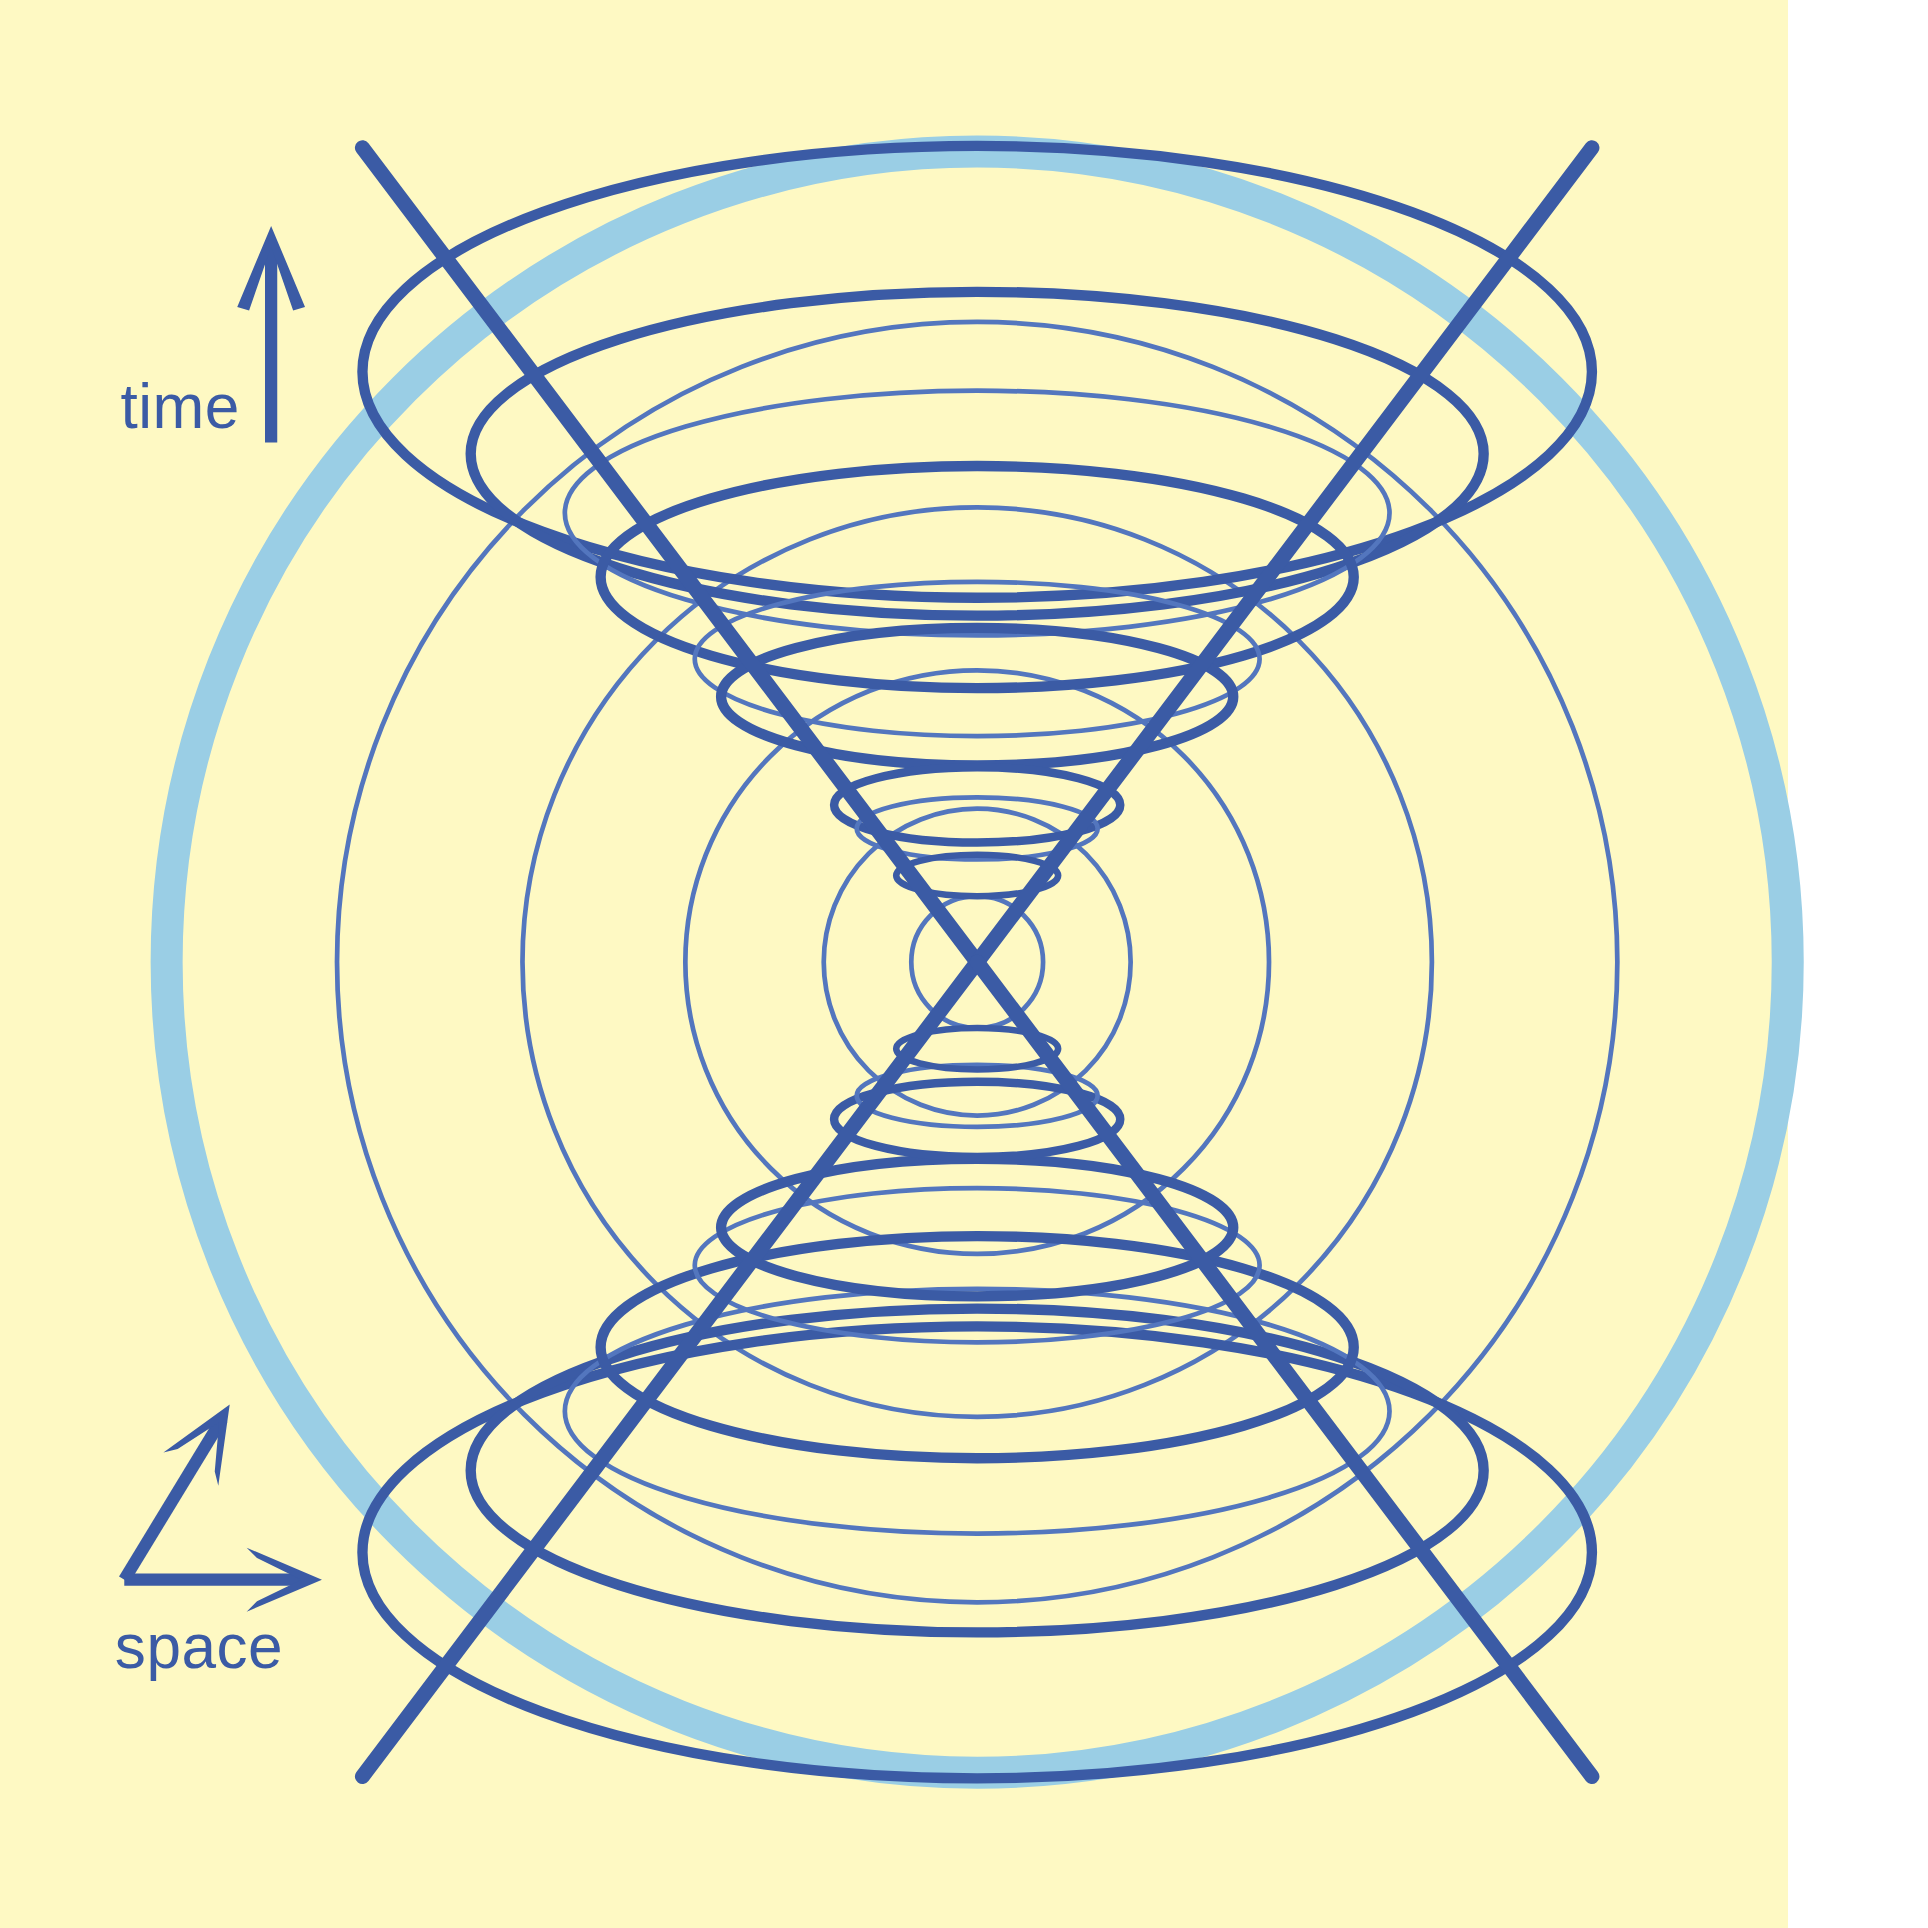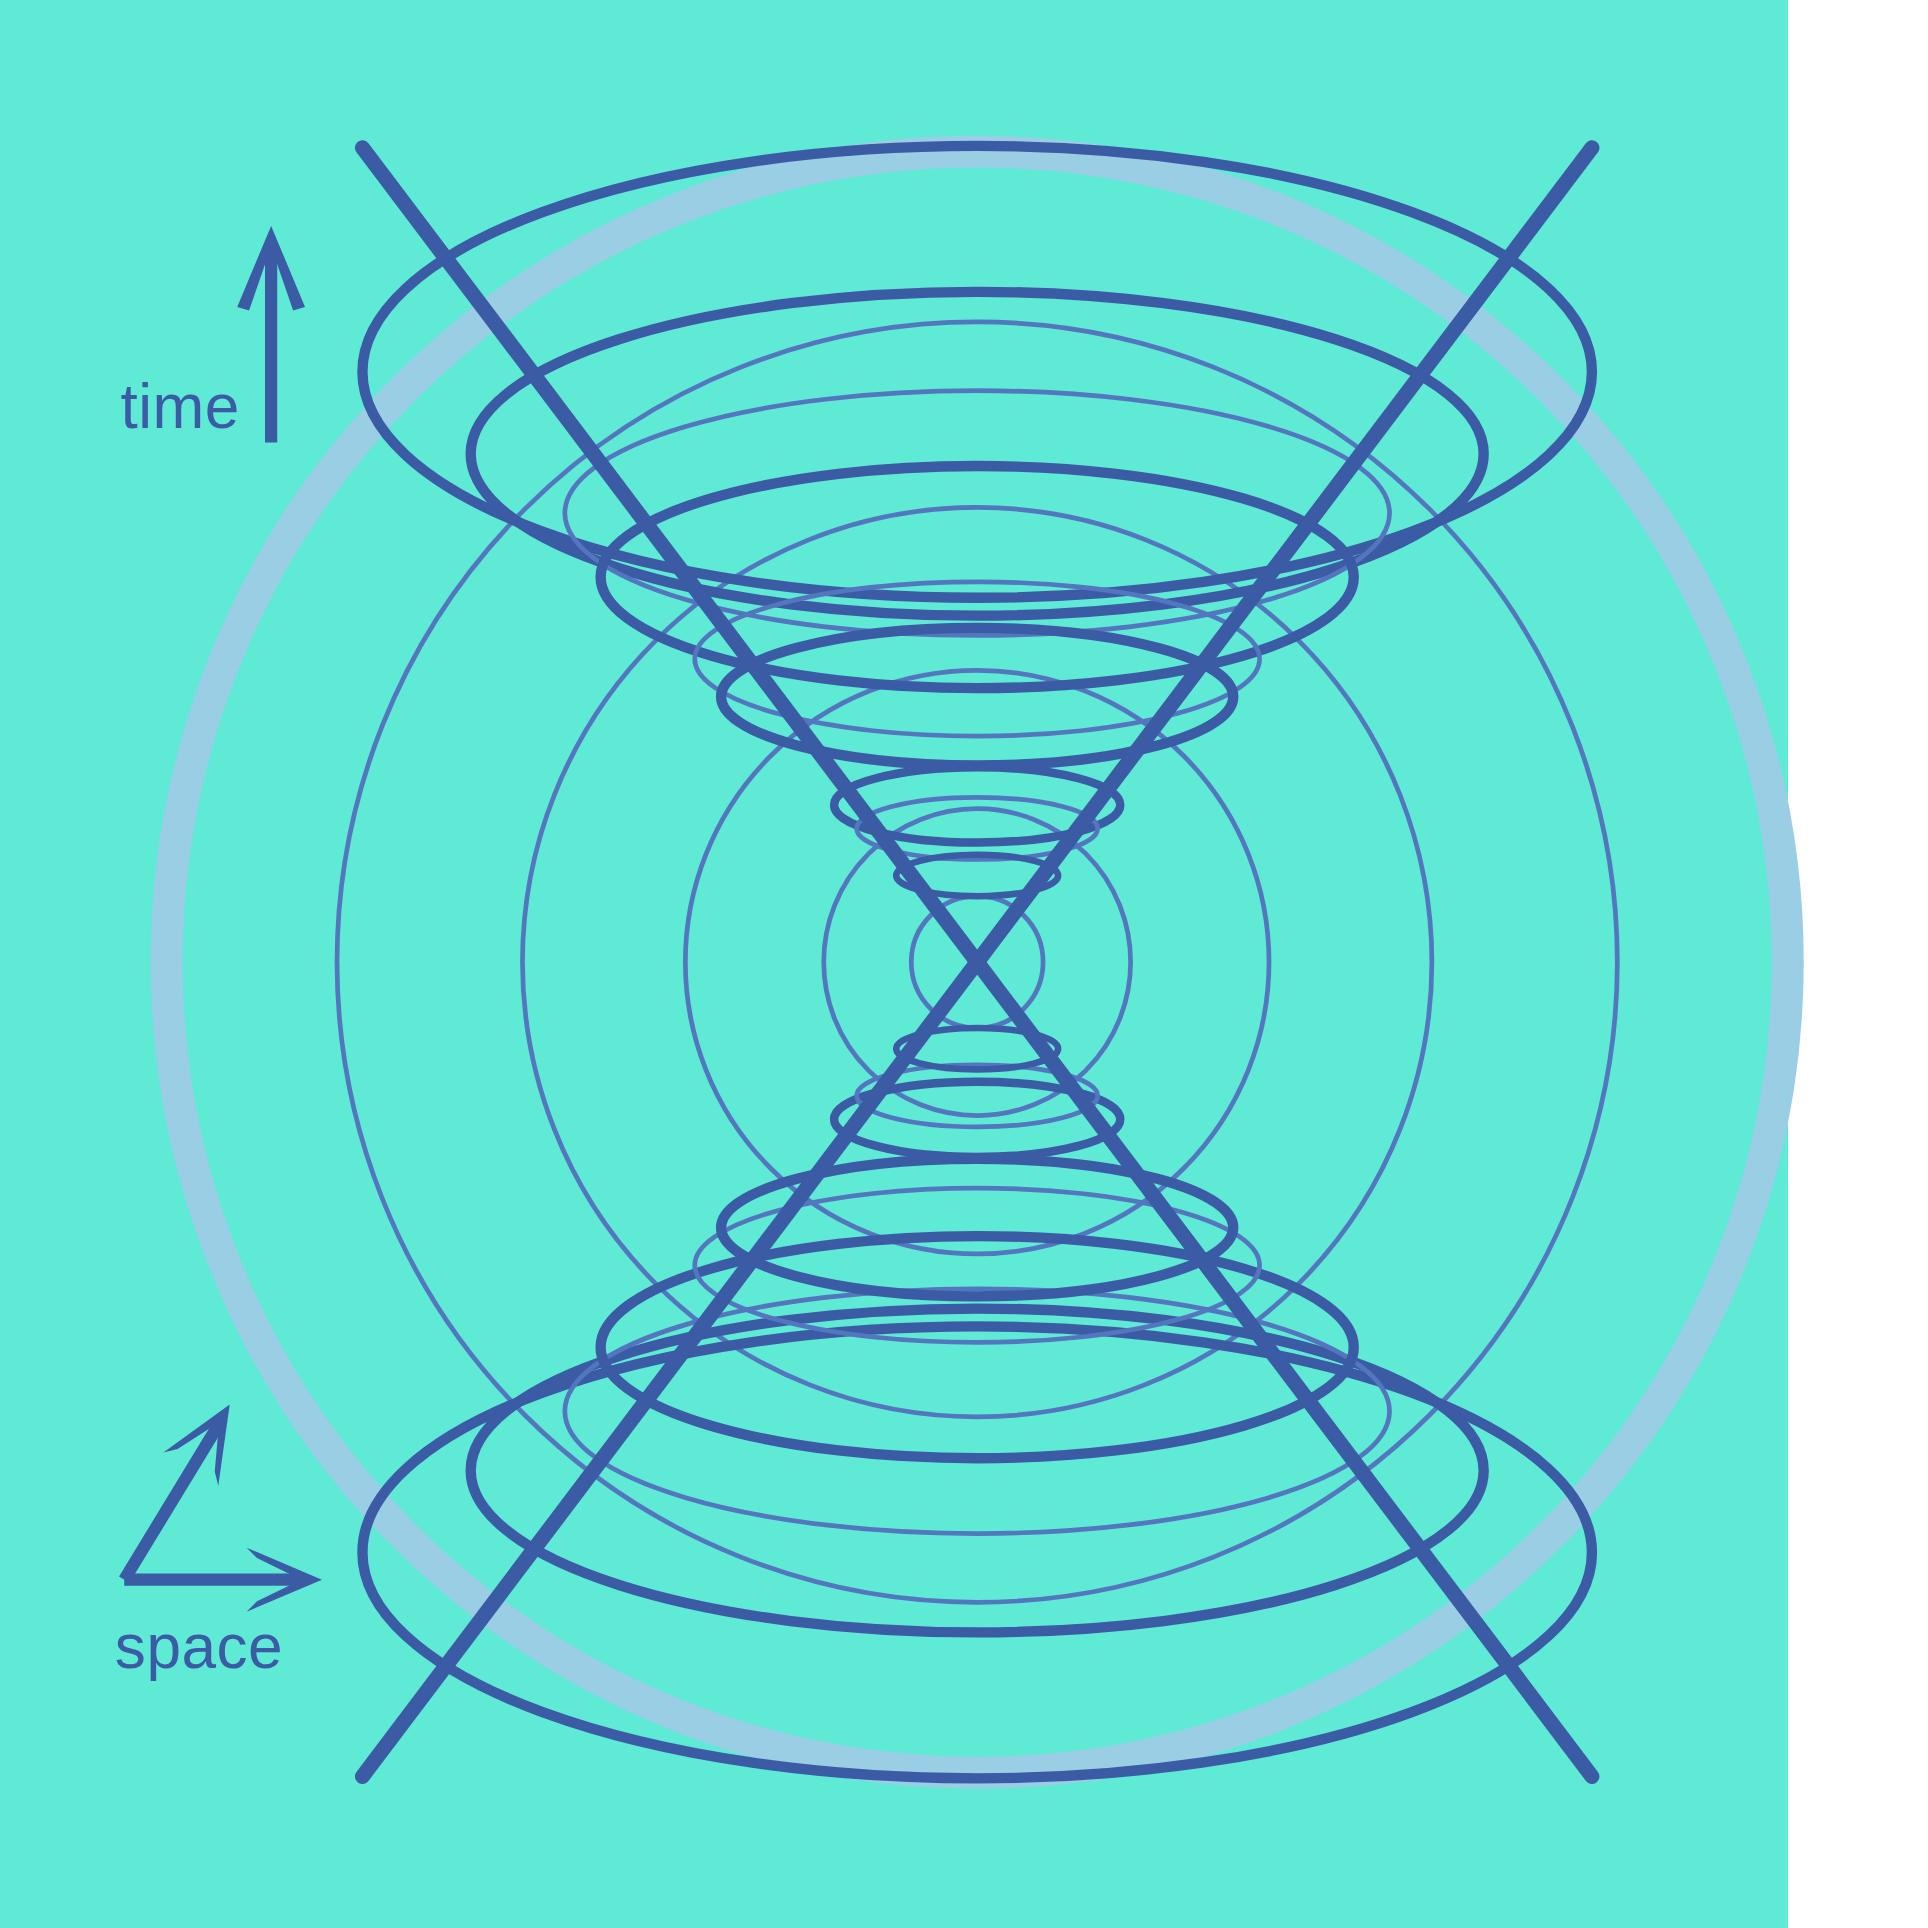--- a/index.html
+++ b/index.html
@@ -10,21 +10,21 @@
   body {
     width: 1928px;
     height: 1928px;
     font-family: "Liberation Sans", sans-serif;
     overflow: hidden;
   }
   #figure-root {
     position: relative;
     width: 1788px;
     height: 1928px;
-    background: #5eead4;
+    background: #fef9c3;
   }
   #lightcone-svg {
     display: block;
     width: 1928px;
     height: 1928px;
   }
   .axis-label {
     font-family: "Liberation Sans", sans-serif;
     font-size: 66px;
     letter-spacing: 0.5px;

